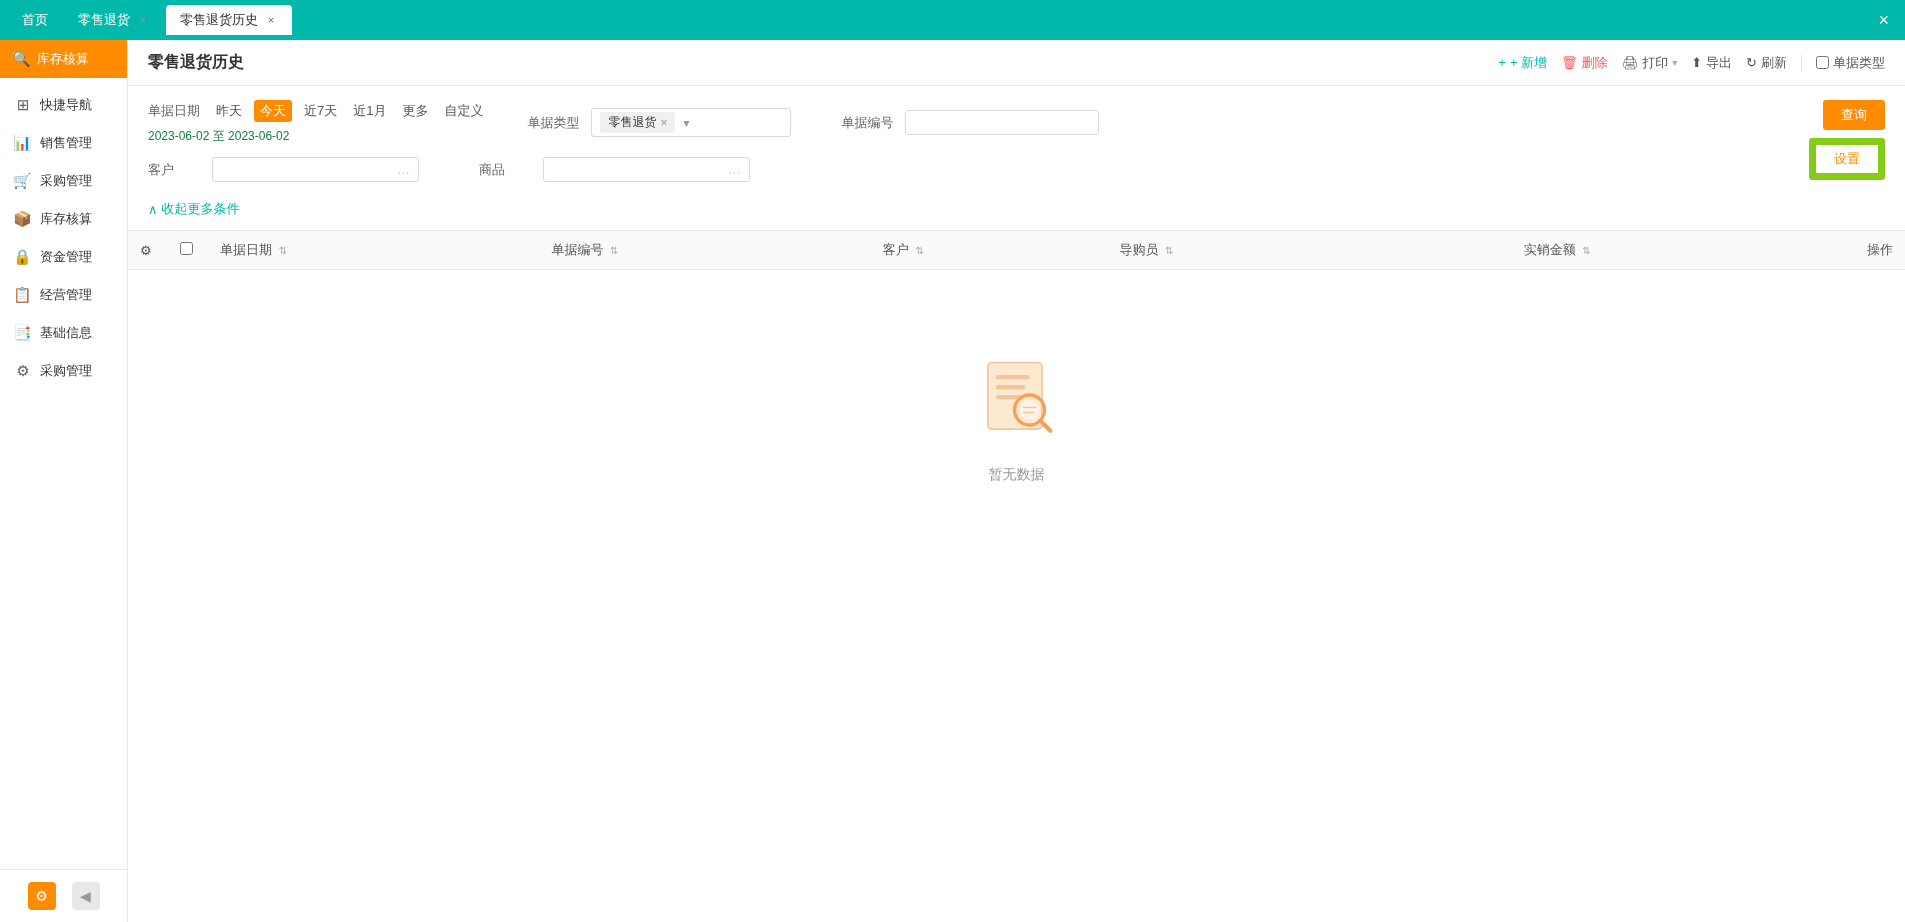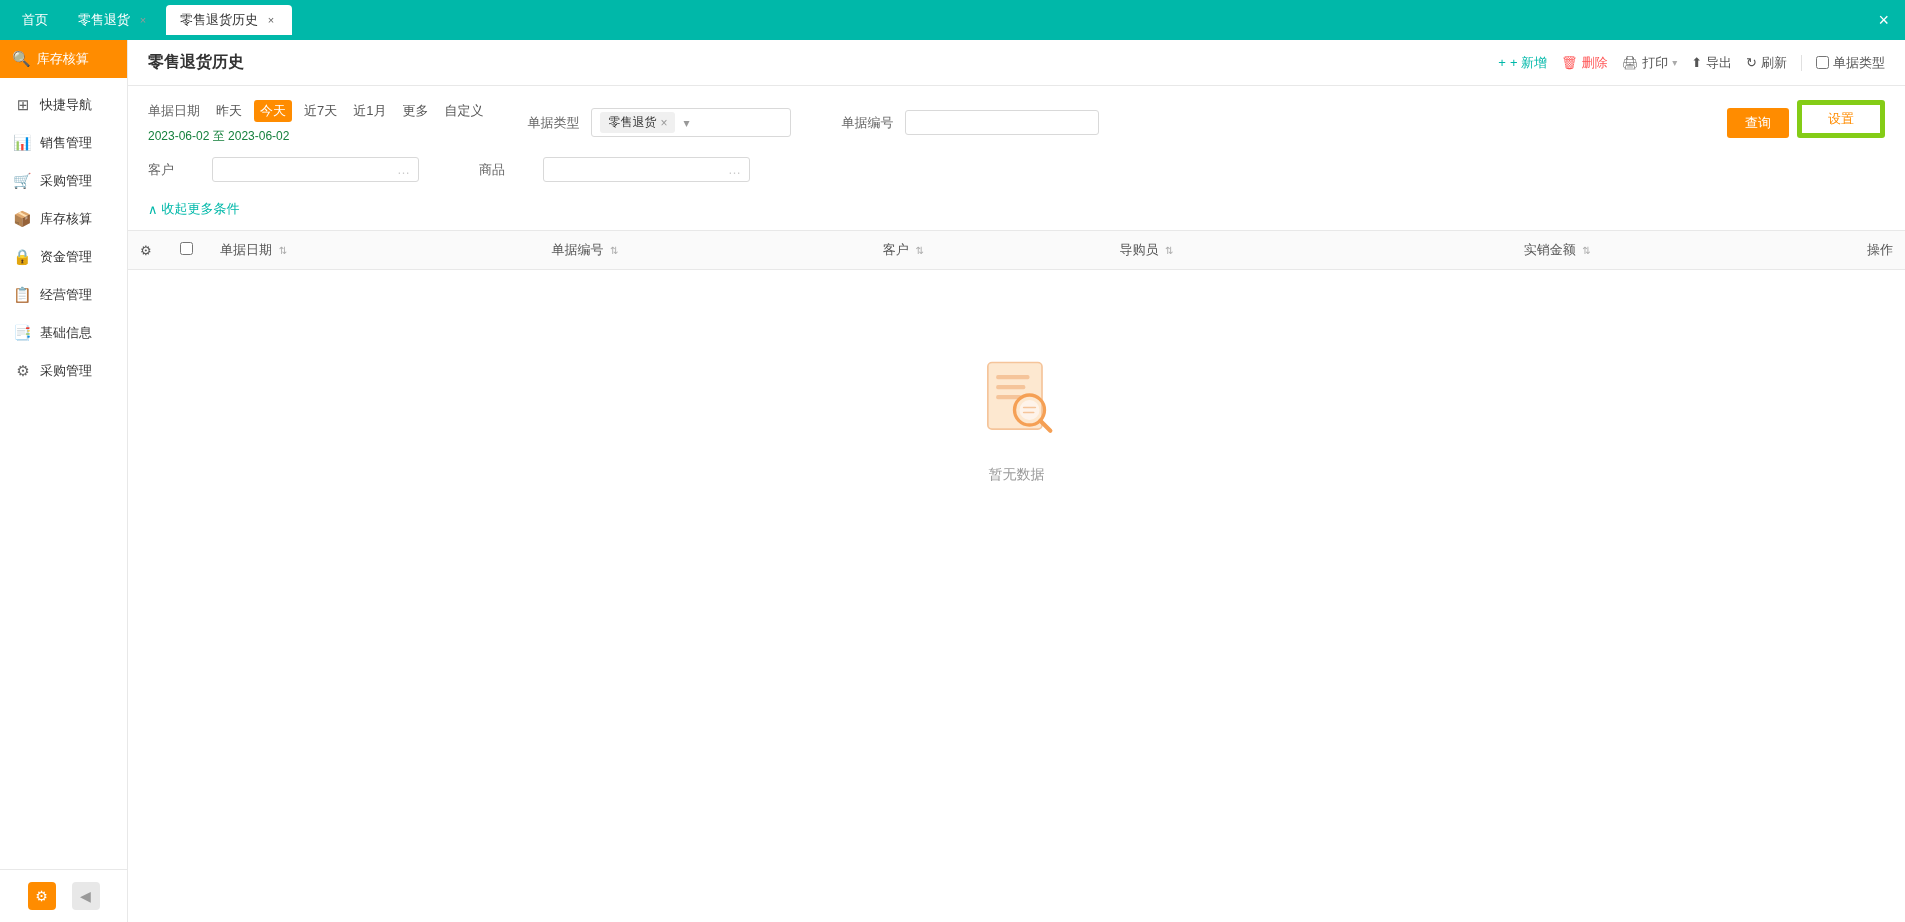--- a/index.html
+++ b/index.html
@@ -302,23 +302,23 @@
       color: #fff;
       border: none;
       border-radius: 3px;
       padding: 6px 18px;
       font-size: 13px;
       cursor: pointer;
     }
     .action-btn-settings {
       background: #fff;
       color: #ff8c00;
-      border: 5px solid #84cc16;
-      border-radius: 3px;
-      padding: 5px 26px;
+      border: 7px solid #84cc16;
+      border-radius: 3px;
+      padding: 5px 18px;
       font-size: 13px;
       cursor: pointer;
     }
 
     
     .table-area {
       flex: 1;
       overflow-y: auto;
       background: #fff;
       margin: 0;
@@ -420,21 +420,21 @@
     }
 
     .divider-v {
       width: 1px;
       height: 16px;
       background: #e0e0e0;
     }
 
     .filter-section-right {
       display: flex;
-      flex-direction: row;
+      flex-direction: column;
       align-items: flex-end;
       gap: 8px;
     }
   </style>
 </head>
 <body>
 
 <div class="top-bar">
   <div class="top-bar-tabs">
     <div class="tab-home">首页</div>

